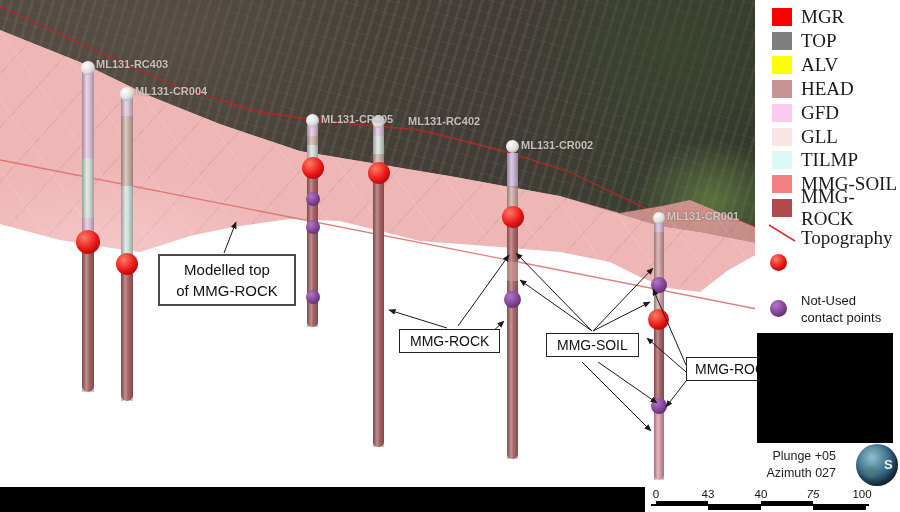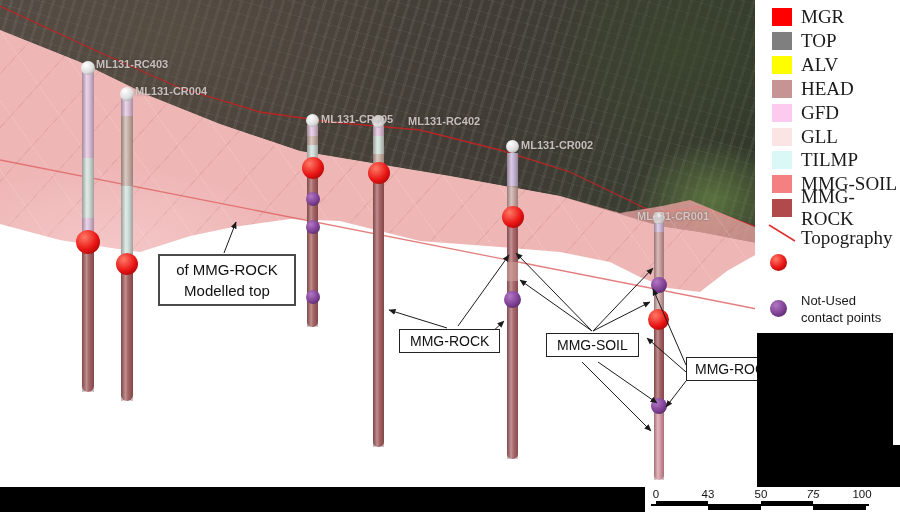--- a/index.html
+++ b/index.html
@@ -153,21 +153,21 @@
       <div class="sph-purple" style="left:651px;top:277px;width:16px;height:16px;"></div>
       <div class="sph-red" style="left:648px;top:309px;width:21px;height:21px;"></div>
       <div class="sph-purple" style="left:651px;top:398px;width:16px;height:16px;"></div>
     </div>
 
     <div class="bhlabel" style="left:96px;top:58px;">ML131-RC403</div>
     <div class="bhlabel" style="left:135px;top:85px;">ML131-CR004</div>
     <div class="bhlabel" style="left:321px;top:113px;">ML131-CR005</div>
     <div class="bhlabel" style="left:408px;top:115px;">ML131-RC402</div>
     <div class="bhlabel" style="left:521px;top:139px;">ML131-CR002</div>
-    <div class="bhlabel" style="left:637px;top:210px;">ML131-CR001</div>
+    <div class="bhlabel" style="left:667px;top:210px;">ML131-CR001</div>
 
     <svg class="layer" width="757" height="487">
       <defs>
         <marker id="ah" markerWidth="8" markerHeight="8" refX="6.5" refY="3" orient="auto">
           <path d="M0,0 L7,3 L0,6 z" fill="#1a1a1a"></path>
         </marker>
       </defs>
       <g stroke="#1a1a1a" stroke-width="1" fill="none">
         <line x1="224" y1="253" x2="236" y2="222" marker-end="url(#ah)"></line>
         <line x1="447" y1="328" x2="389" y2="310" marker-end="url(#ah)"></line>
@@ -180,22 +180,22 @@
         <line x1="598" y1="362" x2="657" y2="403" marker-end="url(#ah)"></line>
         <line x1="582" y1="362" x2="651" y2="431" marker-end="url(#ah)"></line>
         <line x1="686" y1="365" x2="653" y2="289" marker-end="url(#ah)"></line>
         <line x1="686" y1="372" x2="647" y2="338" marker-end="url(#ah)"></line>
         <line x1="686" y1="381" x2="666" y2="407" marker-end="url(#ah)"></line>
       </g>
     </svg>
 
 
     <div class="ann" style="left:158px;top:254px;width:116px;">
+      <div>Modelled top</div>
       <div>of MMG-ROCK</div>
-      <div>Modelled top</div>
     </div>
 
     <div class="ann2" style="left:399px;top:329px;">MMG-ROCK</div>
 
     <div class="ann2" style="left:546px;top:333px;">MMG-SOIL</div>
 
     <div class="ann2" style="left:686px;top:357px;width:58px;overflow:hidden;padding:3px 8px;">MMG-ROCK</div>
   </div>
 
   <div id="legend">
@@ -243,25 +243,35 @@
 
     <div class="sph-red" style="left:15px;top:254px;width:17px;height:17px;"></div>
 
     <div class="sph-purple" style="left:15px;top:300px;width:17px;height:17px;"></div>
     <div class="ltext2" style="top:293px;">Not-Used contact points</div>
   </div>
 
   <div id="black-patch"></div>
   <div id="white-sliver"></div>
 
+  <div id="compass-panel">
+    <div id="compass-text">
+      <div>Plunge +05</div>
+      <div>Azimuth 027</div>
+    </div>
+    <div id="globe">
+      <div class="patch"></div>
+      <div class="s">S</div>
+    </div>
+  </div>
 
   <div id="scale-strip">
     <span class="tick" style="left:11px;">0</span>
     <span class="tick" style="left:63px;">43</span>
-    <span class="tick" style="left:116px;">50</span>
+    <span class="tick" style="left:116px;">40</span>
     <span class="tick" style="left:168px;font-style:italic;">75</span>
     <span class="tick" style="left:217px;">100</span>
     <div class="sbar" style="left:6px;top:17px;width:218px;height:1.5px;"></div>
     <div class="sbar" style="left:11px;top:14px;width:52px;height:4.5px;"></div>
     <div class="sbar" style="left:63px;top:18.5px;width:53px;height:4.5px;"></div>
     <div class="sbar" style="left:116px;top:14px;width:52px;height:4.5px;"></div>
     <div class="sbar" style="left:168px;top:18.5px;width:53px;height:4.5px;"></div>
   </div>
 
 </div>

